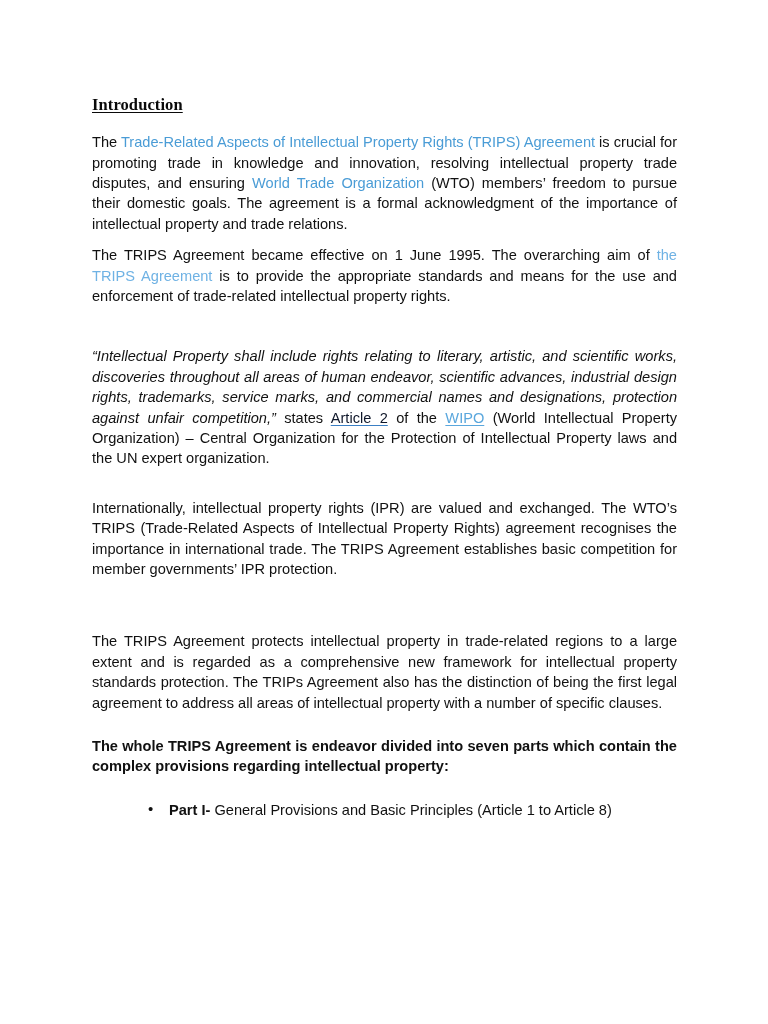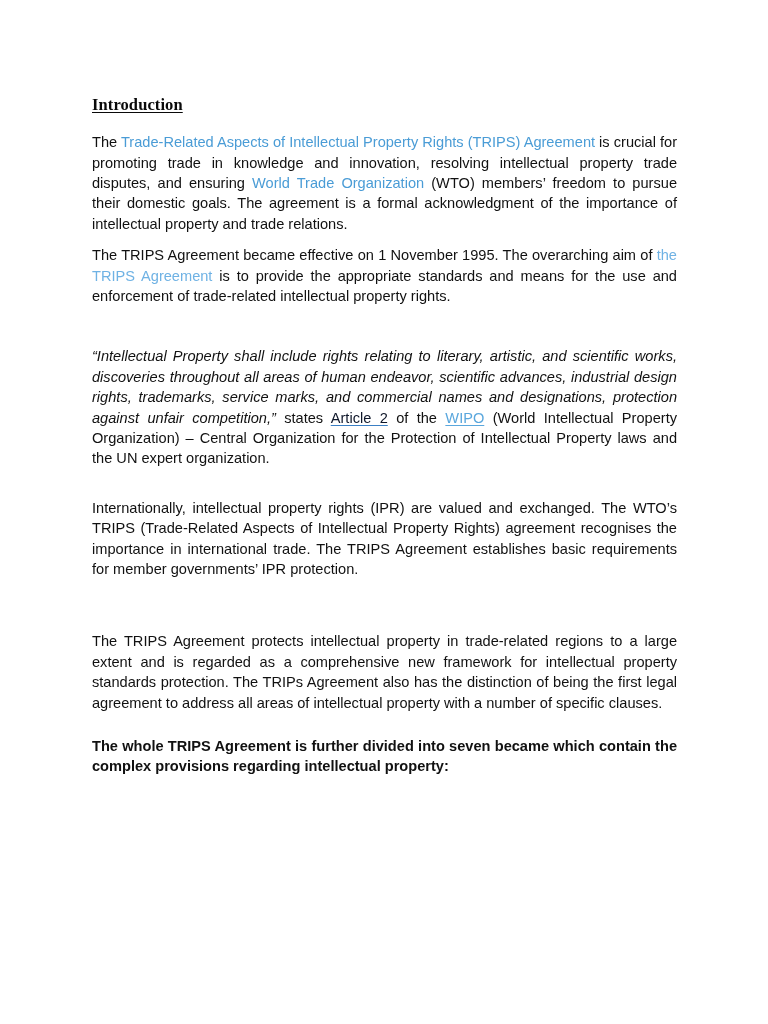--- a/index.html
+++ b/index.html
@@ -140,41 +140,44 @@
   <div class="content">
 
     <h2 class="heading-serif underlined">Introduction</h2>
 
     <div class="gap-md"></div>
 
     <p class="body-text"><span>The </span><a class="doclink link-primary" href="#">Trade-Related Aspects of Intellectual Property Rights (TRIPS) Agreement</a><span> is crucial for promoting trade in knowledge and innovation, resolving intellectual property trade disputes, and ensuring </span><a class="doclink link-primary" href="#">World Trade Organization</a><span> (WTO) members’ freedom to pursue their domestic goals. The agreement is a formal acknowledgment of the importance of intellectual property and trade relations.</span></p>
 
     <div class="gap-sm"></div>
 
-    <p class="body-text"><span>The TRIPS Agreement became effective on 1 November 1995.  The overarching aim of </span><a class="doclink link-light" href="#">the TRIPS Agreement</a><span> is to provide the appropriate standards and means for the use and enforcement of trade-related intellectual property rights.</span></p>
+    <p class="body-text"><span>The TRIPS Agreement became effective on 1 June 1995.  The overarching aim of </span><a class="doclink link-light" href="#">the TRIPS Agreement</a><span> is to provide the appropriate standards and means for the use and enforcement of trade-related intellectual property rights.</span></p>
 
     <div class="gap-lg"></div>
 
 
     <div class="gap-md"></div>
 
     <p class="body-text"><span class="italic" style="font-style:italic;">“Intellectual Property shall include rights relating to literary, artistic, and scientific works, discoveries throughout all areas of human endeavor, scientific advances, industrial design rights, trademarks, service marks, and commercial names and designations, protection against unfair competition,”</span><span> states </span><a class="doclink link-deep" href="#">Article 2</a><span> of   the </span><a class="doclink link-wipo" href="#">WIPO</a><span> (World Intellectual Property Organization) – Central Organization for the Protection of Intellectual Property laws and the UN expert organization.</span></p>
 
     <div class="gap-xl"></div>
 
-    <p class="body-text">Internationally, intellectual property rights (IPR) are valued and exchanged. The WTO’s TRIPS (Trade-Related Aspects of Intellectual Property Rights) agreement recognises the importance in international trade. The TRIPS Agreement establishes basic requirements for member governments’ IPR protection.</p>
+    <p class="body-text">Internationally, intellectual property rights (IPR) are valued and exchanged. The WTO’s TRIPS (Trade-Related Aspects of Intellectual Property Rights) agreement recognises the importance in international trade. The TRIPS Agreement establishes basic competition for member governments’ IPR protection.</p>
 
     <div class="gap-xl"></div>
 
 
     <div class="gap-lg"></div>
 
     <p class="body-text">The TRIPS Agreement protects intellectual property in trade-related regions to a large extent and is regarded as a comprehensive new framework for intellectual property standards protection. The TRIPs Agreement also has the distinction of being the first legal agreement to address all areas of intellectual property with a number of specific clauses.</p>
 
     <div class="gap-lg"></div>
 
-    <p class="body-text bold">The whole TRIPS Agreement is further divided into seven became which contain the complex provisions regarding intellectual property:</p>
+    <p class="body-text bold">The whole TRIPS Agreement is endeavor divided into seven parts which contain the complex provisions regarding intellectual property:</p>
 
     <div class="gap-lg"></div>
 
+    <ul class="bullet-list">
+      <li><span class="bullet-label">Part I-</span><span> General Provisions and Basic Principles (Article 1 to Article 8)</span></li>
+    </ul>
 
   </div>
 </div>
 
 </body></html>

